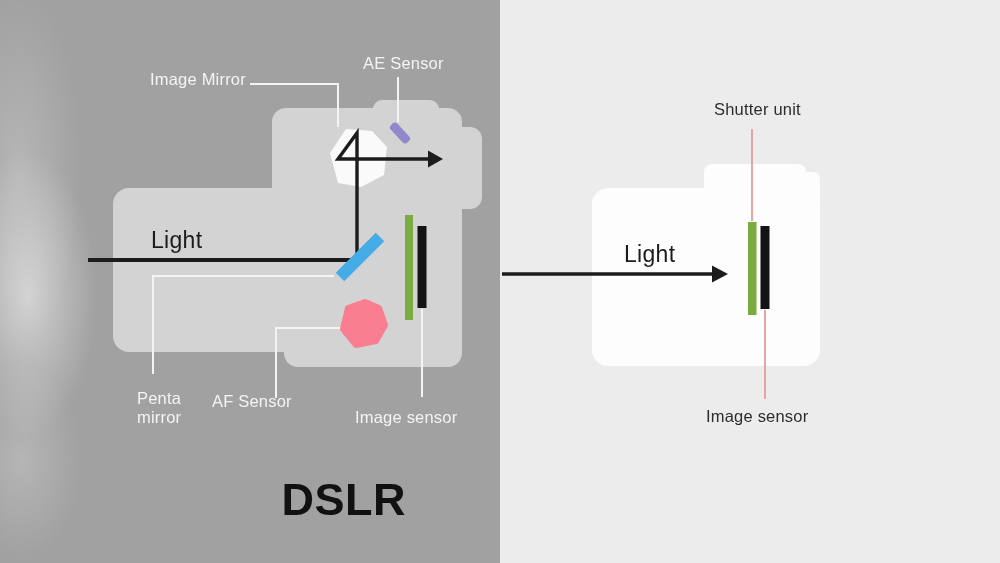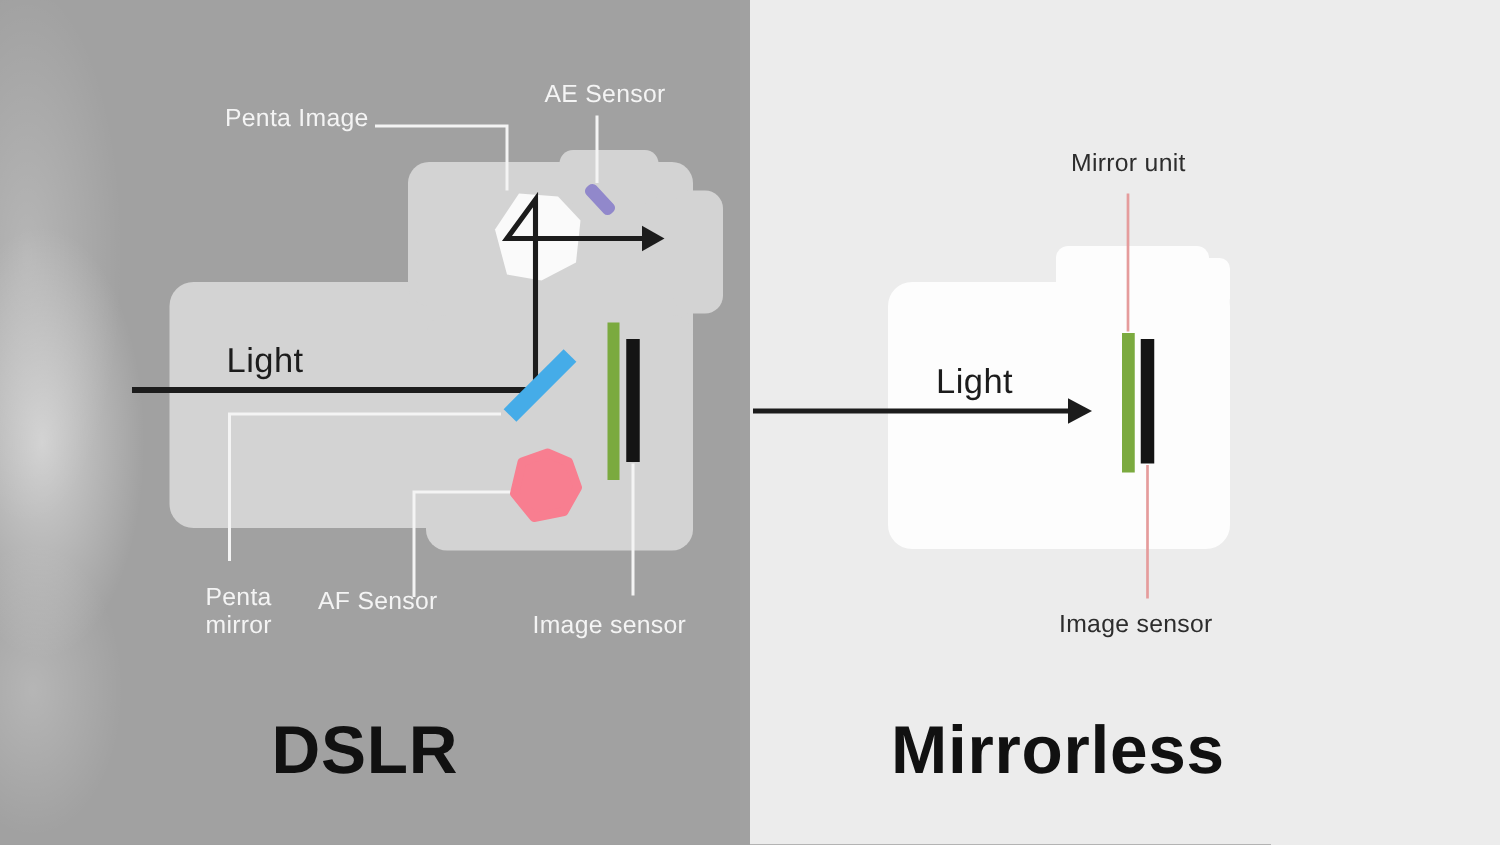--- a/index.html
+++ b/index.html
@@ -19,21 +19,21 @@
   .pane-right{left:500px;width:500px;background:var(--color-right-bg);}
   svg.diagram{position:absolute;left:0;top:0;width:1000px;height:563px;}
   .leader-w{fill:none;stroke:var(--color-label-light);stroke-width:2;}
   .leader-r{fill:none;stroke:var(--color-leader-red);stroke-width:1.8;}
   .ink-line{fill:none;stroke:var(--color-ink);stroke-width:3.4;}
   .lbl{position:absolute;white-space:nowrap;}
   .small-lbl{font-size:16.5px;line-height:19px;letter-spacing:.2px;color:var(--color-label-light);}
   .small-dark{color:var(--color-label-dark);}
   .light-lbl{font-size:23px;color:var(--color-ink);letter-spacing:.3px;}
   .title{position:absolute;font-size:45px;font-weight:bold;letter-spacing:.5px;
-         color:var(--color-title-dark);text-align:left;}
+         color:var(--color-title-dark);text-align:right;}
   .block{display:block;}
 </style>
 </head>
 <body>
 
 <div class="stage">
 
   <div class="pane pane-left"></div>
   <div class="pane pane-right"></div>
 
@@ -74,29 +74,28 @@
     <path class="ink-line" d="M502 274 H714"></path>
     <polygon points="712,265.5 728,274 712,282.5" style="fill:var(--color-ink)"></polygon>
 
     <rect x="748" y="222" width="8.5" height="93" style="fill:var(--color-green)"></rect>
     <rect x="760.5" y="226" width="9" height="83" style="fill:var(--color-bar-black)"></rect>
 
     <path class="leader-r" d="M752 129 V221"></path>
     <path class="leader-r" d="M765 310 V399"></path>
   </svg>
 
-  <div class="lbl small-lbl" style="left:150px;top:70px">Penta Image</div>
+  <div class="lbl small-lbl" style="left:150px;top:70px">Image Mirror</div>
   <div class="lbl small-lbl" style="left:363px;top:54px">AE Sensor</div>
   <div class="lbl light-lbl" style="left:151px;top:227px">Light</div>
   <div class="lbl small-lbl" style="left:137px;top:389px">
     <span class="block">Penta</span>
     <span class="block">mirror</span>
   </div>
   <div class="lbl small-lbl" style="left:212px;top:392px">AF Sensor</div>
   <div class="lbl small-lbl" style="left:355px;top:408px">Image sensor</div>
   <div class="title" style="left:181px;top:474px;width:225px">DSLR</div>
 
-  <div class="lbl small-lbl small-dark" style="left:714px;top:100px">Mirror unit</div>
+  <div class="lbl small-lbl small-dark" style="left:714px;top:100px">Shutter unit</div>
   <div class="lbl light-lbl" style="left:624px;top:241px">Light</div>
   <div class="lbl small-lbl small-dark" style="left:706px;top:407px">Image sensor</div>
-  <div class="title" style="left:594px;top:474px;width:220px">Mirrorless</div>
 
 </div>
 
 </body></html>

